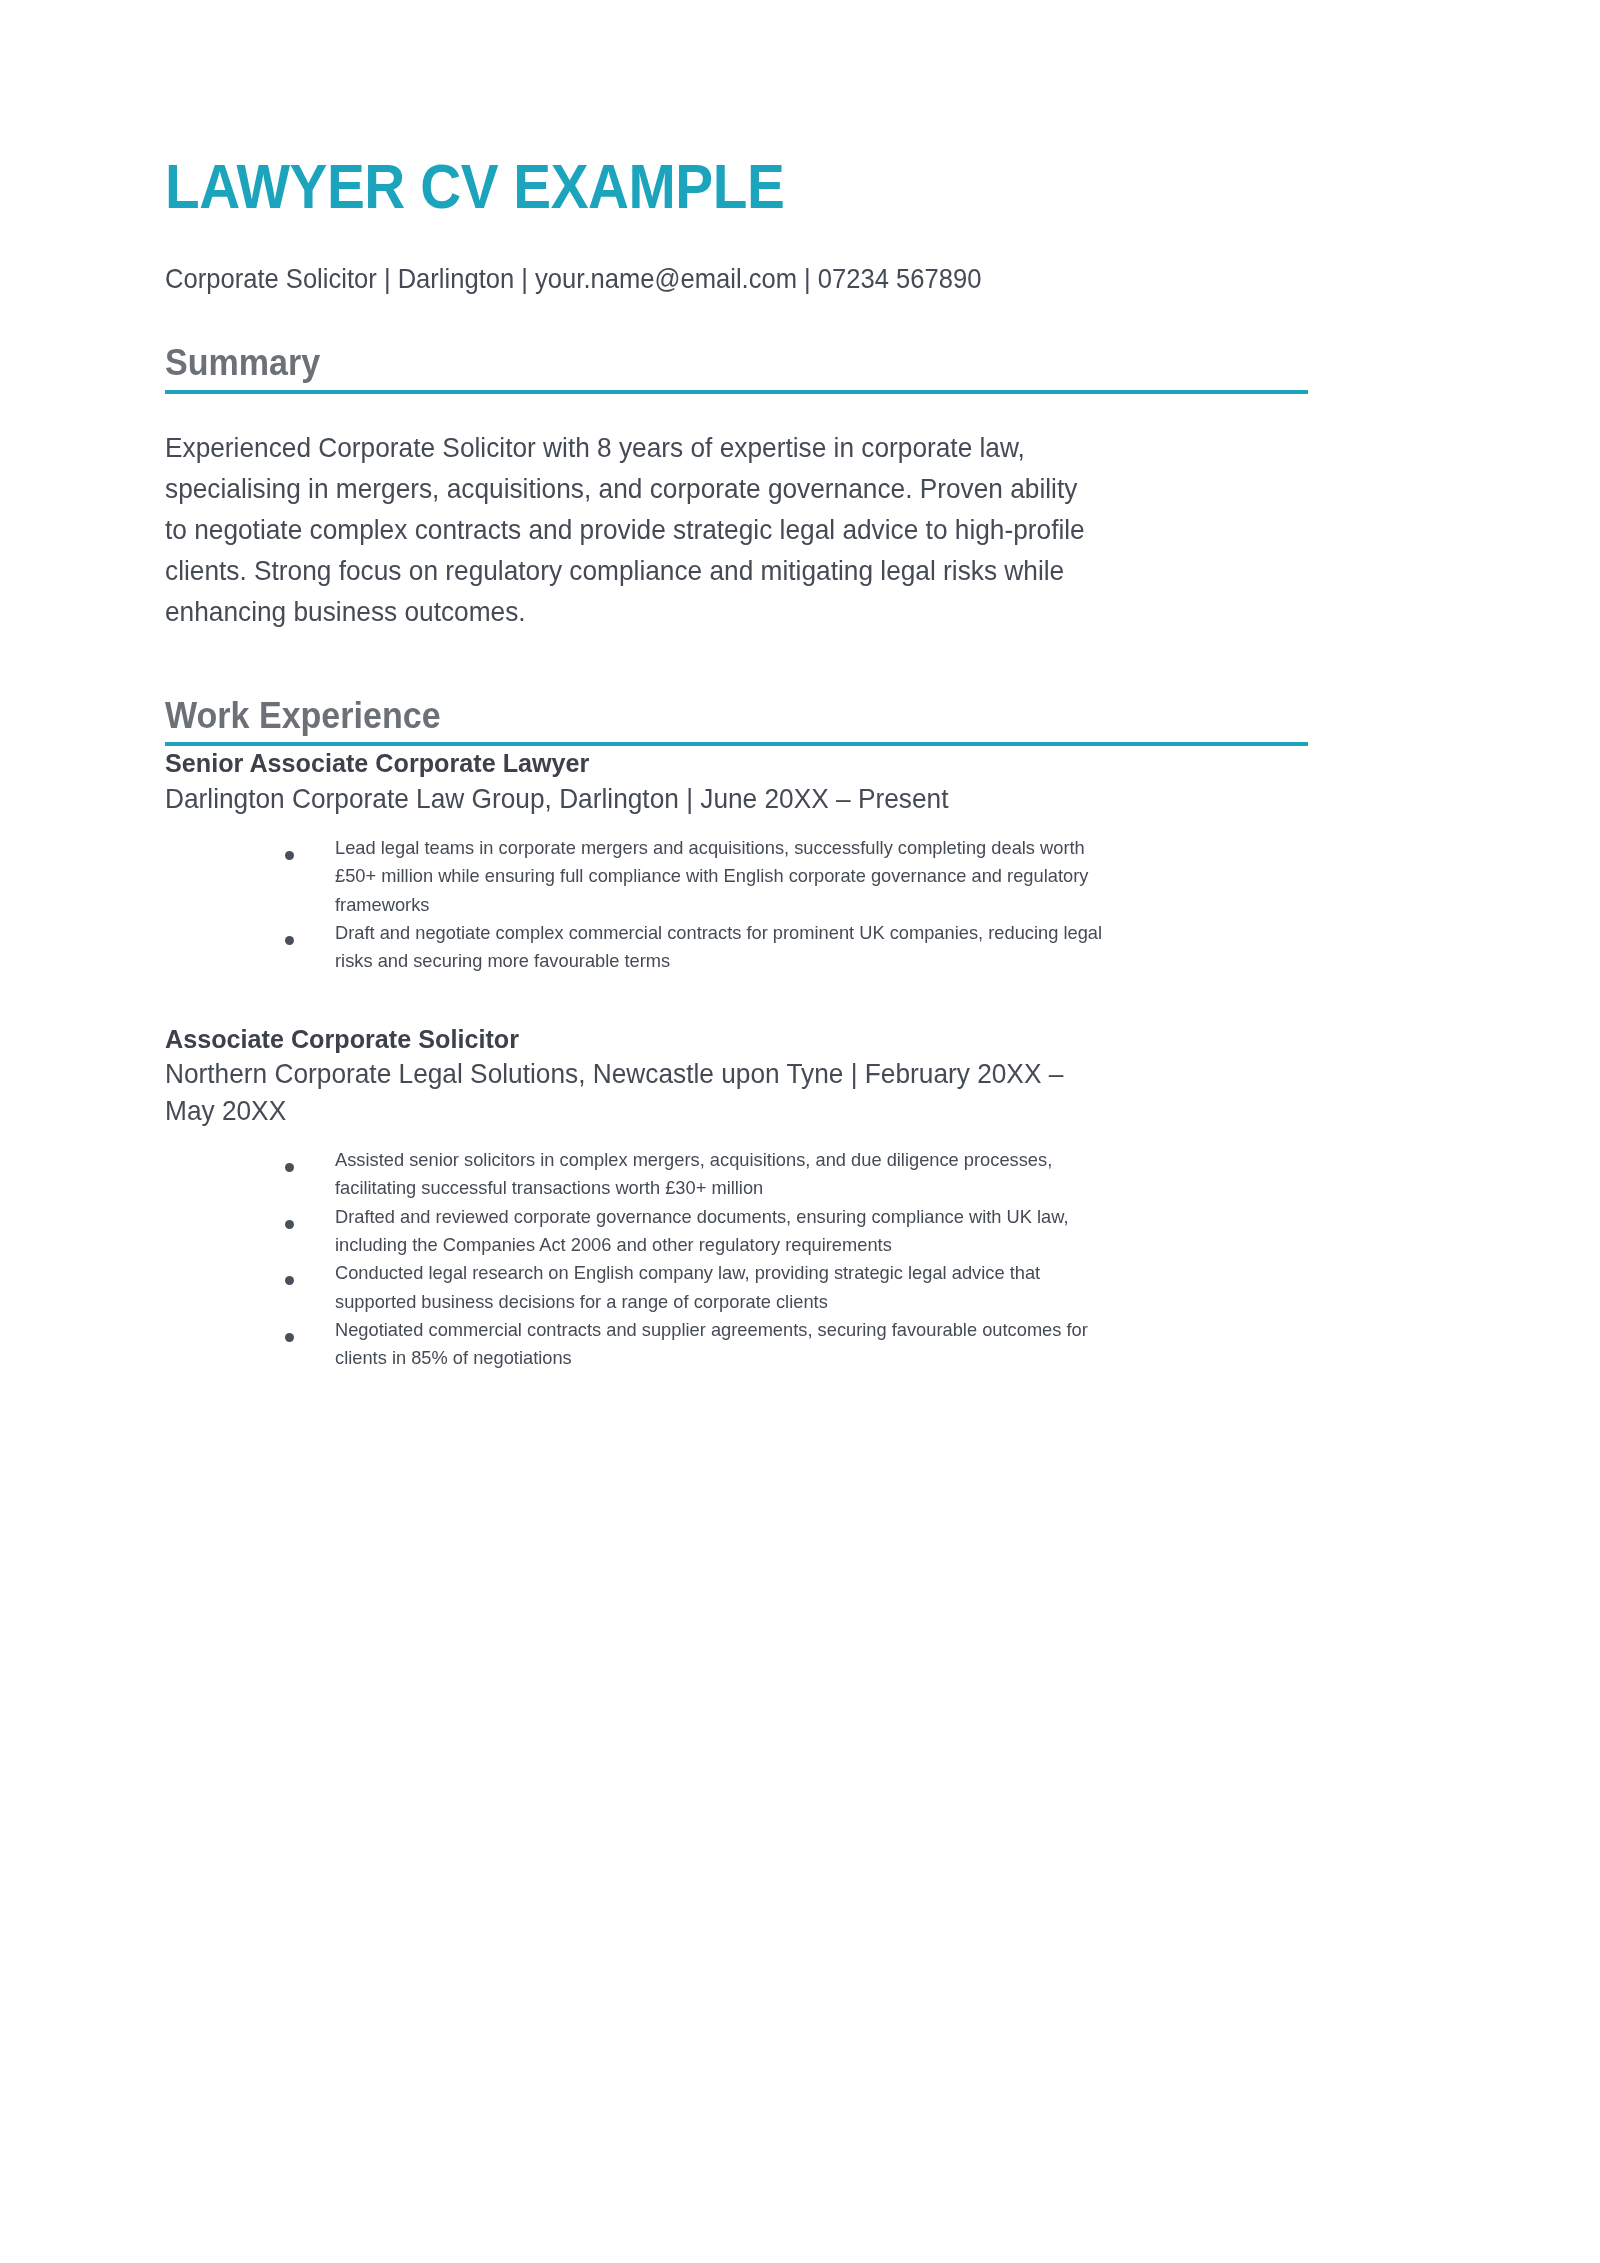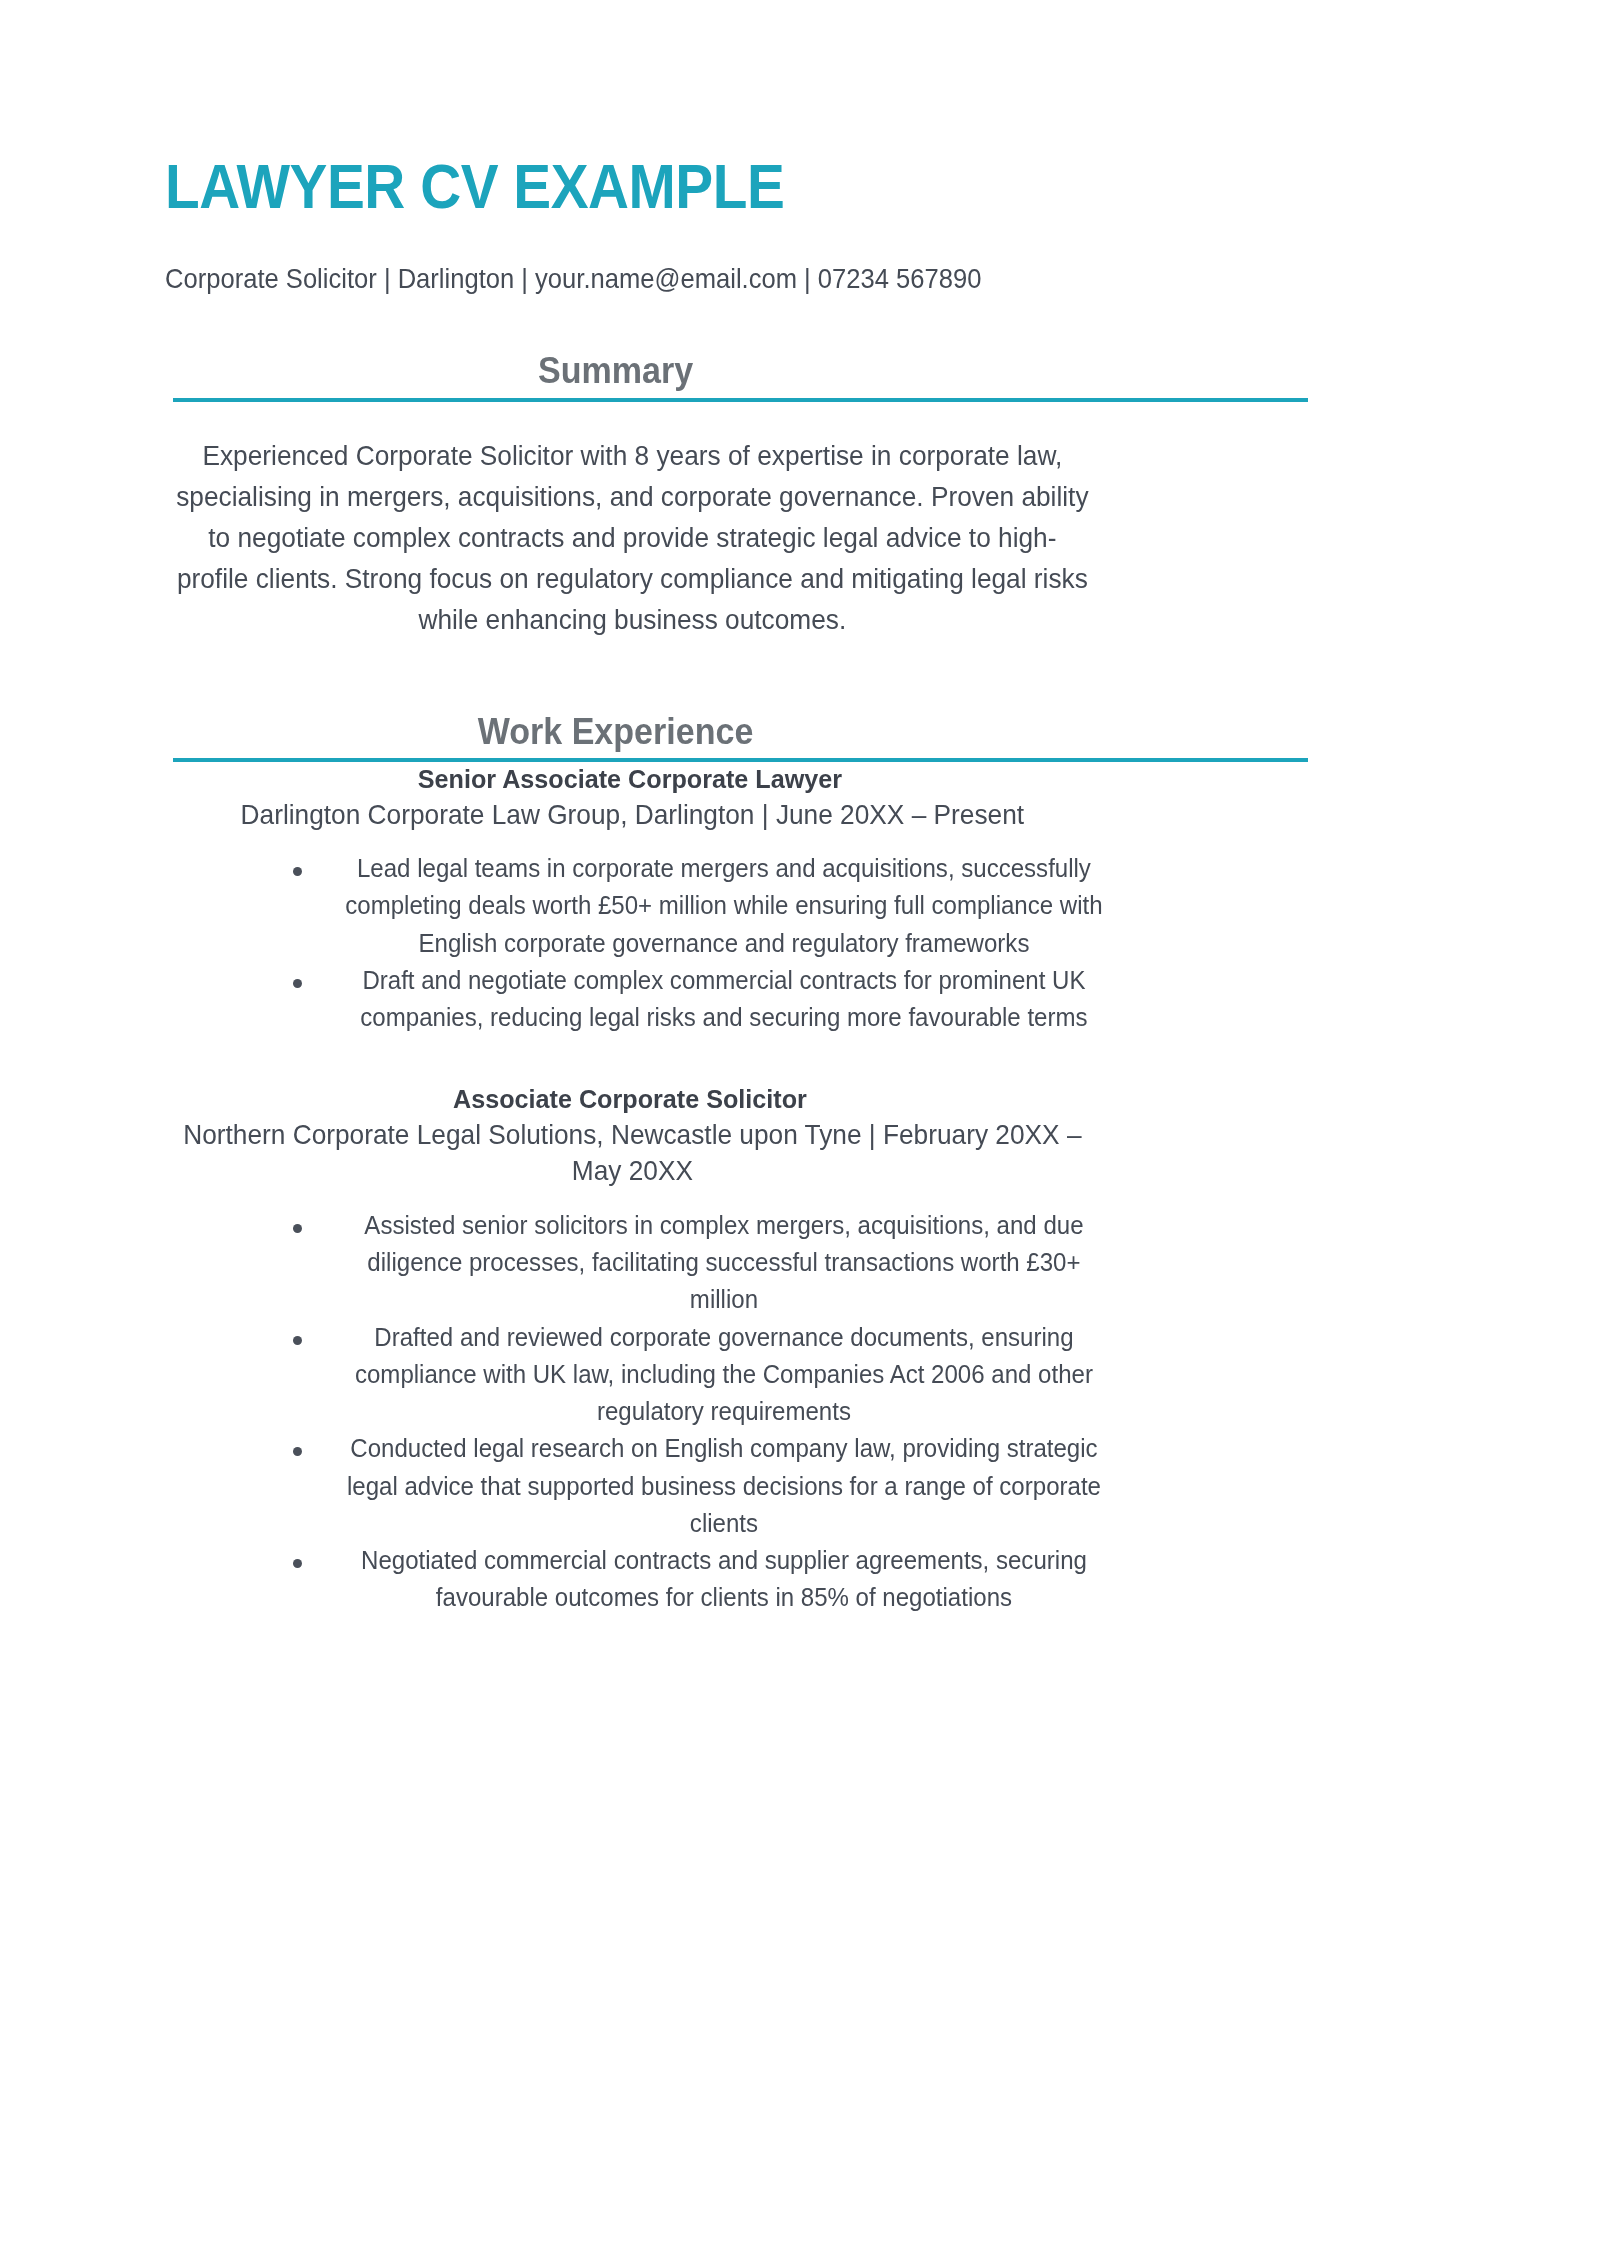--- a/index.html
+++ b/index.html
@@ -45,22 +45,21 @@
     font-size: 27.5px;
     line-height: 1.25;
     color: #454b55;
     transform: scaleX(0.93);
     transform-origin: left center;
     white-space: nowrap;
   }
 
   
   .section {
-    margin: 8px;
-    text-align: center;
+    margin: 0;
   }
   .section-heading {
     margin: 0;
     font-size: 37px;
     line-height: 1.12;
     font-weight: 700;
     color: #6b7177;
     transform: scaleX(0.92);
     transform-origin: left center;
   }
@@ -112,21 +111,21 @@
 
   .bullets {
     margin: 0;
     padding: 17px 0 0 0;
     list-style: none;
     max-width: 1290px;
   }
   .bullet {
     position: relative;
     padding-left: 170px;
-    font-size: 25px;
+    font-size: 19px;
     line-height: 1.49;
     color: #454b55;
   }
   .bullet-text {
     display: block;
     transform: scaleX(0.962);
     transform-origin: left top;
   }
   .bullet::before {
     content: "";

